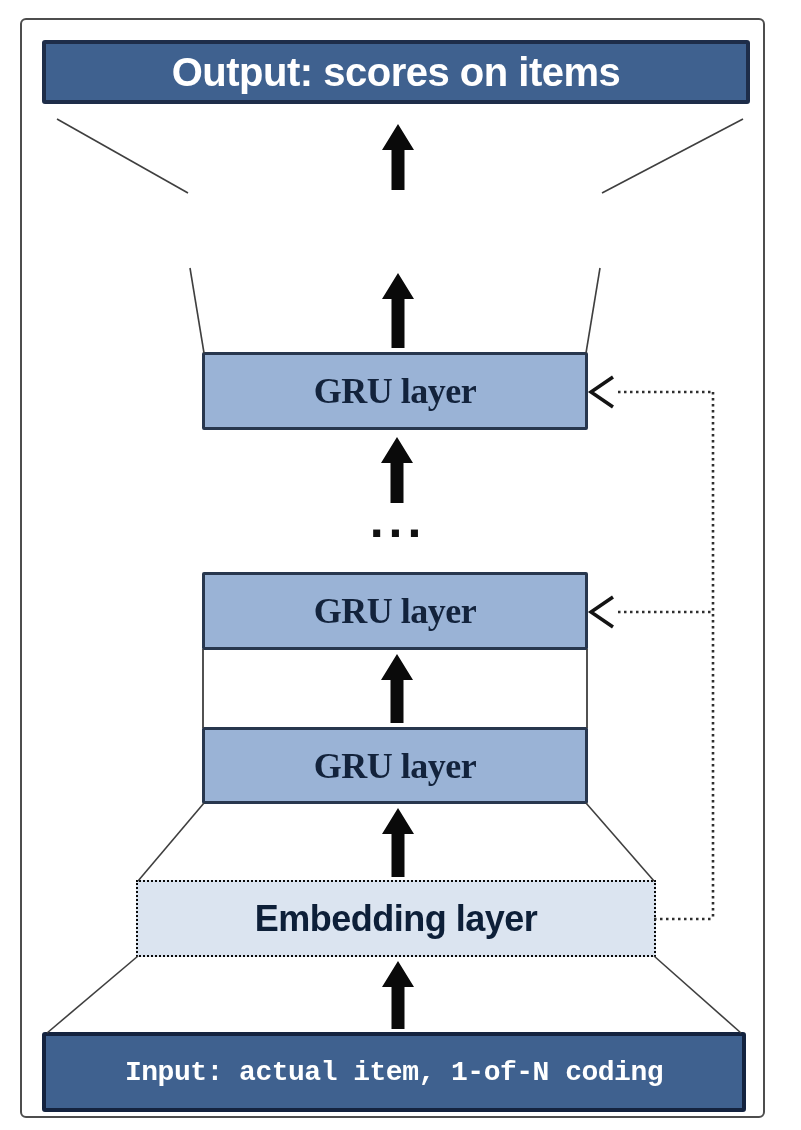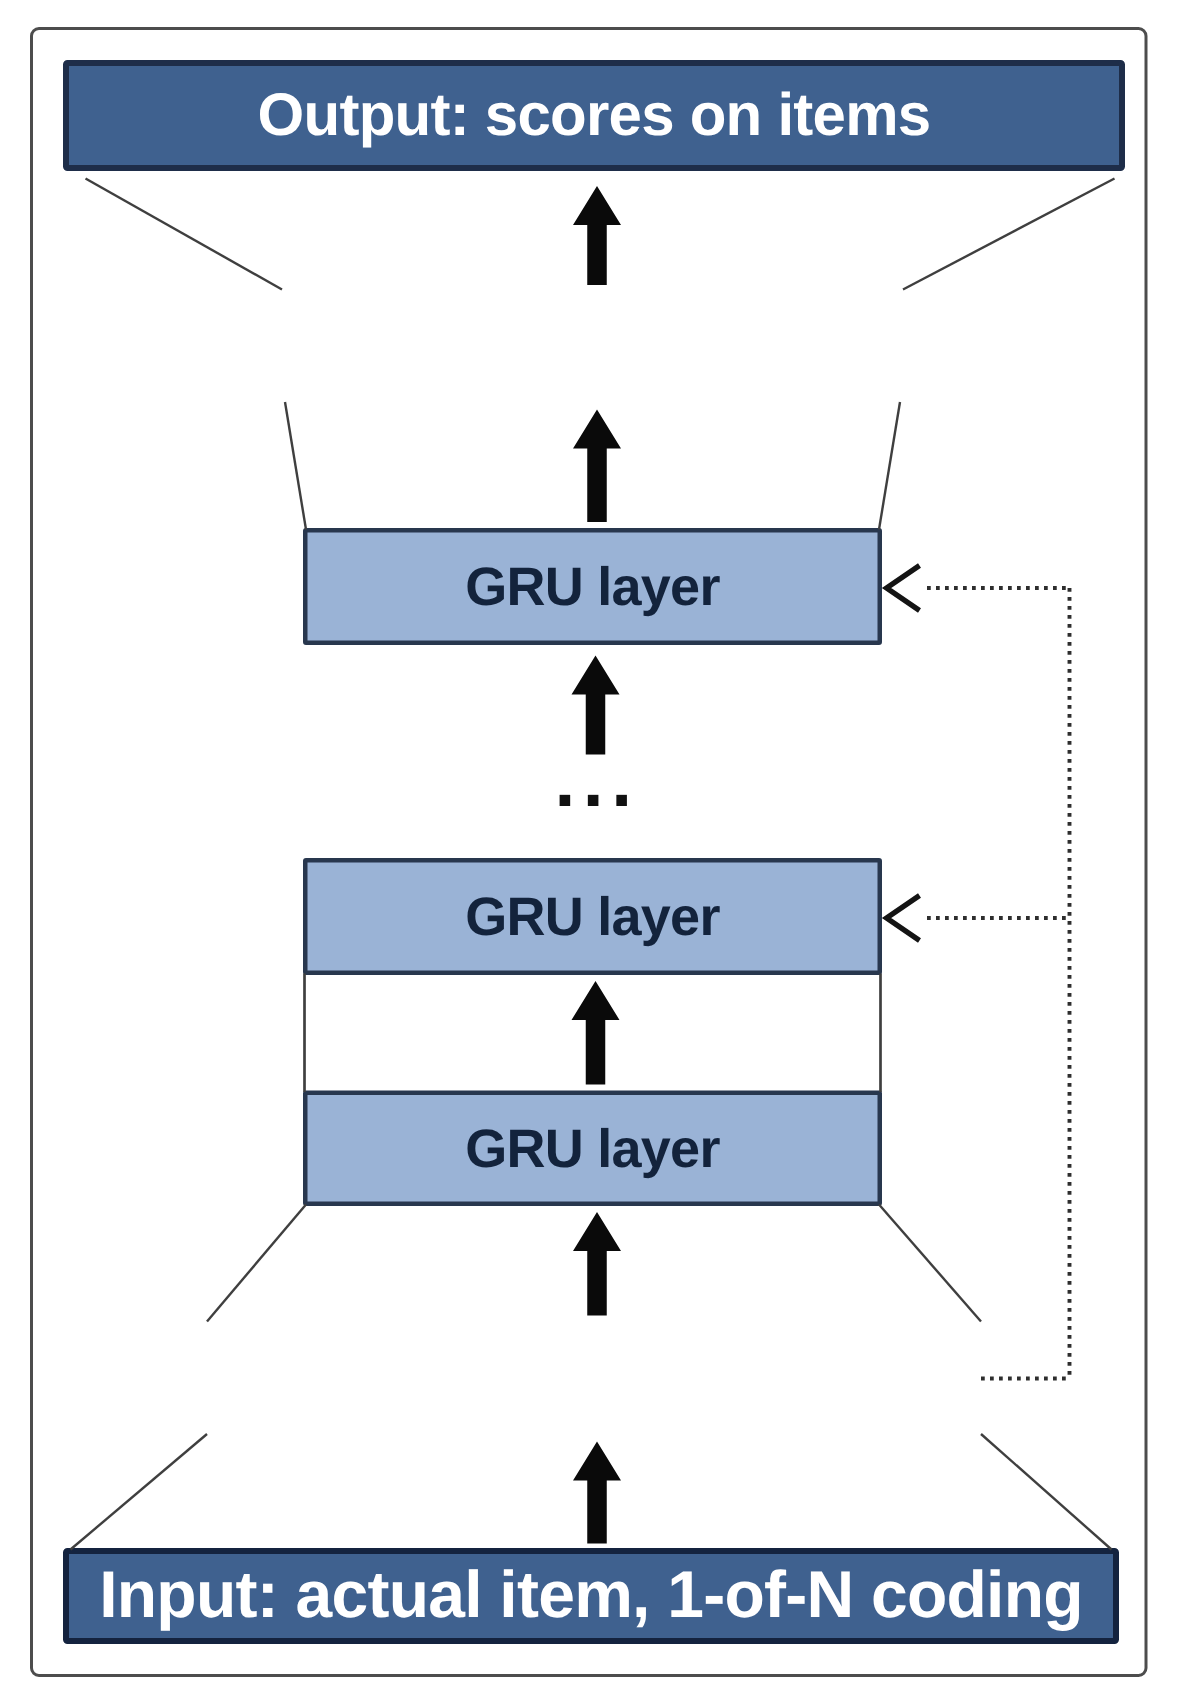--- a/index.html
+++ b/index.html
@@ -22,54 +22,54 @@
   .box{
     position:absolute;
     box-sizing:border-box;
     display:flex;align-items:center;justify-content:center;
     text-align:center;
     font-weight:bold;
     z-index:2;
     letter-spacing:-0.5px;
   }
   .box-output{
-    left:42px;top:40px;width:708px;height:74px;
+    left:42px;top:40px;width:708px;height:64px;
     background:#3f618f;
     border:4px solid #1e2d49;
     border-radius:3px;
     color:#ffffff;font-size:40px;
   }
   .box-feedforward{
     left:187px;top:192px;width:416px;height:77px;
     background:#3a7bc4;
     border:2px dotted #0a0a0a;
     color:#081a31;font-size:36px;
   }
   .box-gru{
     left:202px;width:386px;height:78px;
     background:#9ab3d6;
     border:3px solid #28374e;
     border-radius:2px;
-    color:#13233c;font-size:36px;
+    color:#13233c;font-size:36px;font-family:Liberation Serif, serif;
   }
   .box-gru-top{top:352px;}
   .box-gru-middle{top:572px;}
   .box-gru-bottom{top:727px;height:77px;}
   .box-embedding{
     left:136px;top:880px;width:520px;height:77px;
     background:#dbe4f0;
     border:2px dotted #0a0a0a;
     color:#0d1f38;font-size:36px;
   }
   .box-input{
-    left:42px;top:1032px;width:704px;height:64px;
+    left:42px;top:1032px;width:704px;height:80px;
     background:#3f618f;
     border:4px solid #14233f;
     border-radius:3px;
-    color:#ffffff;font-size:44px;
+    color:#ffffff;font-size:28px;font-family:Liberation Mono, monospace;
   }
   .ellipsis{
     position:absolute;
     left:348px;top:496px;width:100px;height:60px;
     z-index:2;
     text-align:center;
     font-size:50px;font-weight:900;color:#111111;
     letter-spacing:5px;
     line-height:48px;
   }
@@ -106,20 +106,23 @@
   <div class="ellipsis">...</div>
 
   <div class="box box-gru box-gru-middle">
     <span>GRU layer</span>
   </div>
 
   <div class="box box-gru box-gru-bottom">
     <span>GRU layer</span>
   </div>
 
+  <div class="box box-embedding">
+    <span>Embedding layer</span>
+  </div>
 
   <div class="box box-input">
     <span>Input: actual item, 1-of-N coding</span>
   </div>
 
   <svg class="overlay" width="801" height="1130" viewBox="0 0 801 1130">
 
     <g stroke="#3f3f3f" stroke-width="1.6">
       <line x1="57" y1="119" x2="188" y2="193"></line>
       <line x1="743" y1="119" x2="602" y2="193"></line>

